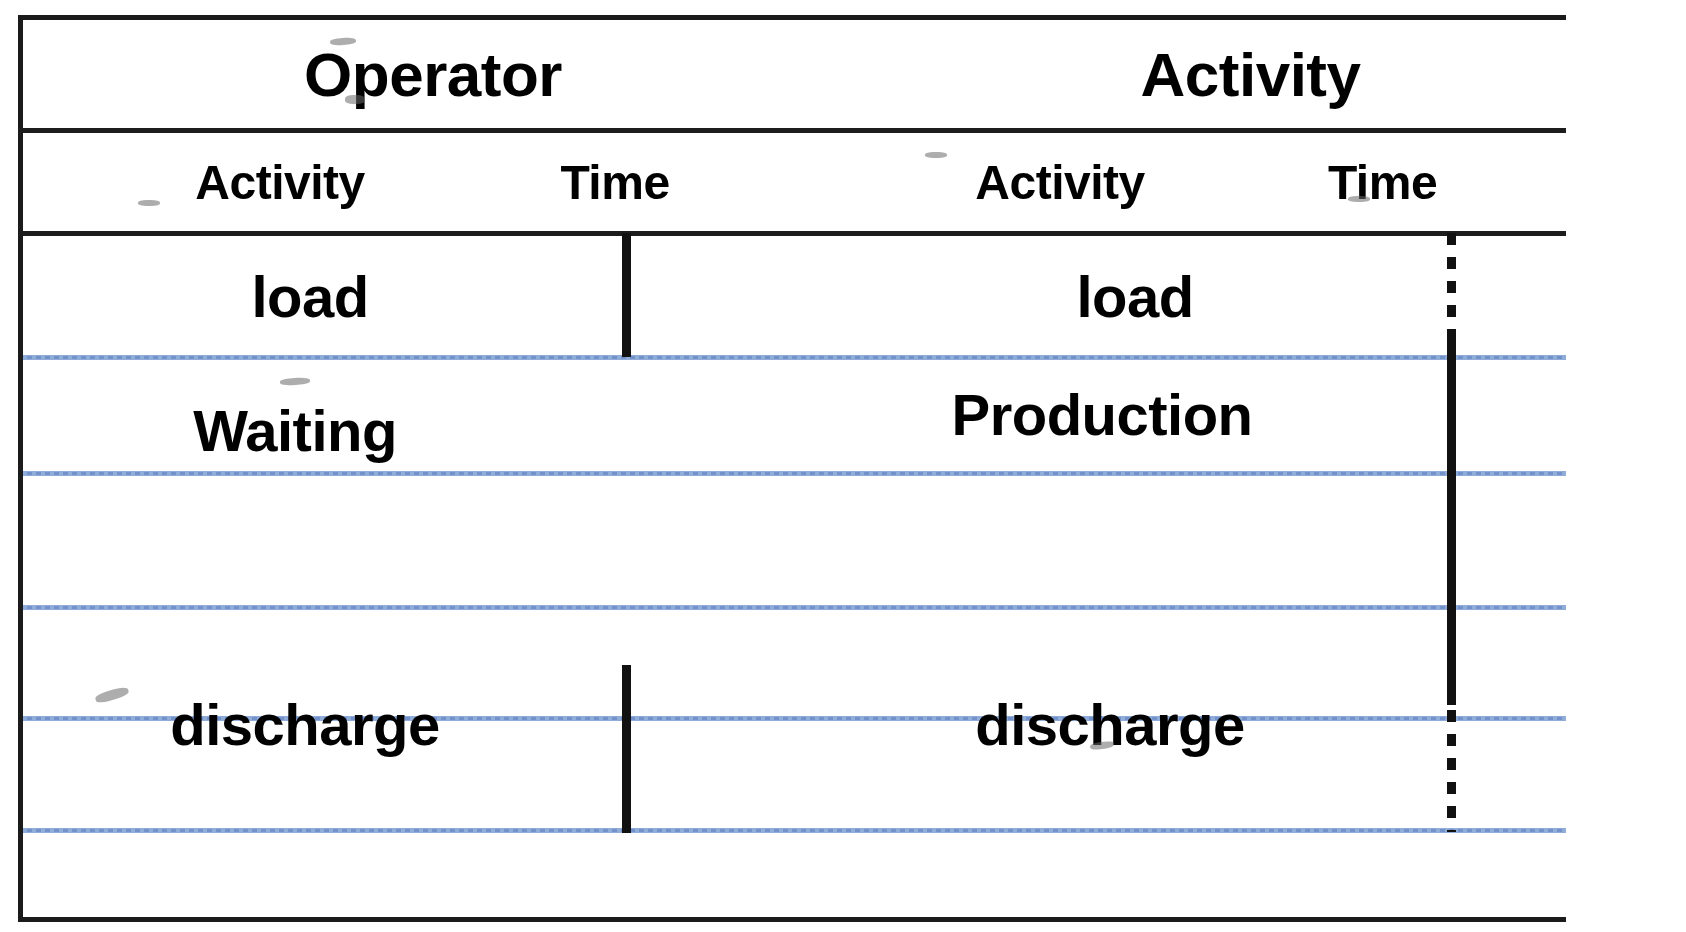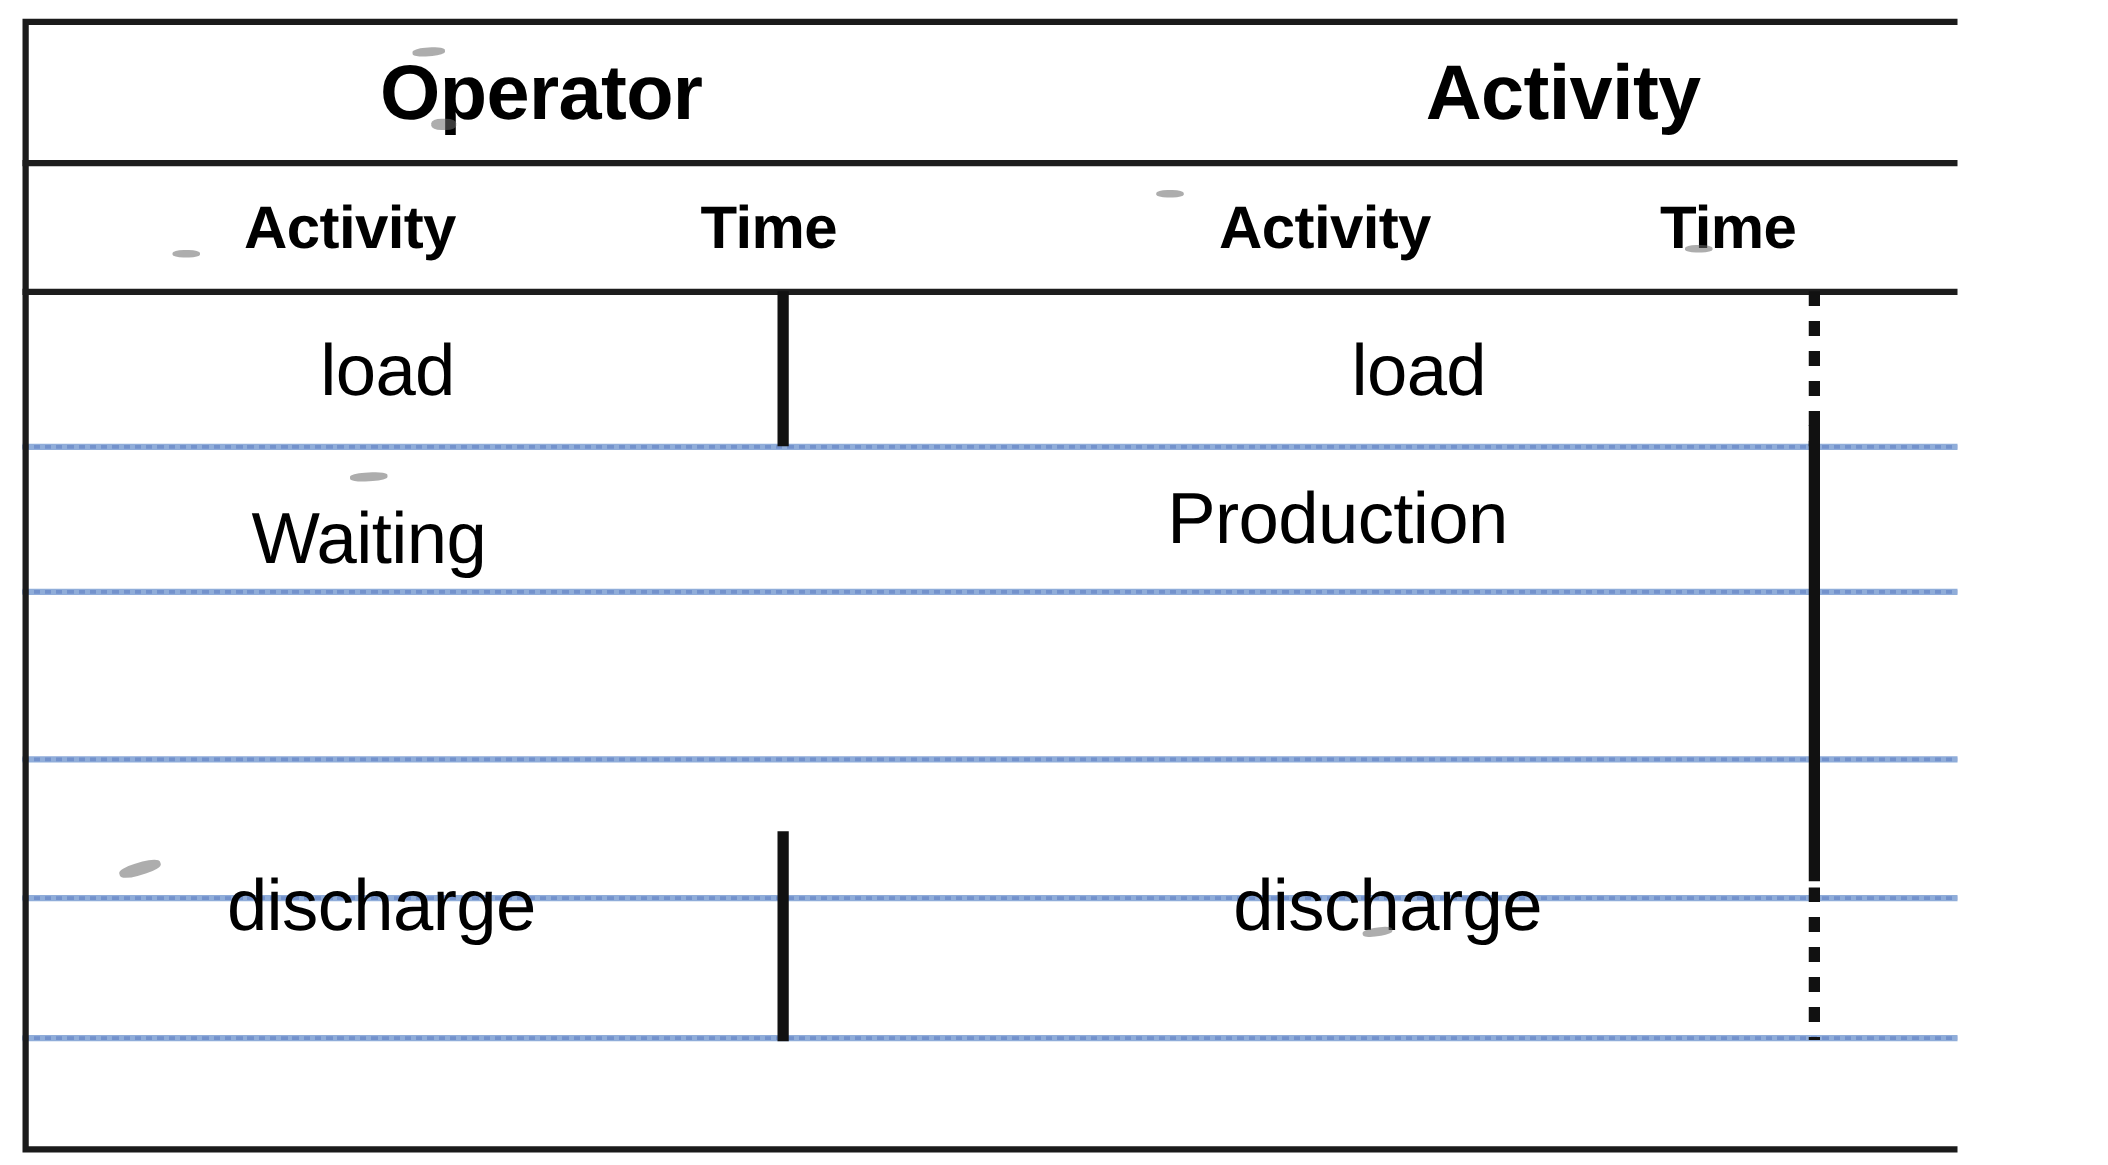--- a/index.html
+++ b/index.html
@@ -80,21 +80,21 @@
   .hdr-group { font-size: 62px; }
   .hdr-col   { font-size: 48px; }
 
   
   .cell {
     position: absolute;
     display: flex;
     align-items: center;
     justify-content: center;
     font-size: 58px;
-    font-weight: normal;
+    font-weight: bold;
     color: #000000;
     letter-spacing: -0.5px;
     z-index: 5;
     white-space: nowrap;
   }
 
   
   .timebar {
     position: absolute;
     width: 9px;
@@ -162,21 +162,21 @@
     <span>load</span>
   </div>
 
   <div class="timebar solid" style="left:622px; top:233px; height:124px;"></div>
 
   <div class="timebar dotted" style="left:1447px; top:233px; height:124px;"></div>
 
   <div class="cell" style="left:55px;  top:374px; width:480px; height:112px;">
     <span>Waiting</span>
   </div>
-  <div class="cell" style="left:790px; top:358px; width:560px; height:112px;">
+  <div class="cell" style="left:822px; top:358px; width:560px; height:112px;">
     <span>Production</span>
   </div>
 
   <div class="timebar solid" style="left:1447px; top:340px; height:365px;"></div>
 
   <div class="cell" style="left:55px;  top:668px; width:500px; height:112px;">
     <span>discharge</span>
   </div>
   <div class="cell" style="left:830px; top:668px; width:560px; height:112px;">
     <span>discharge</span>

